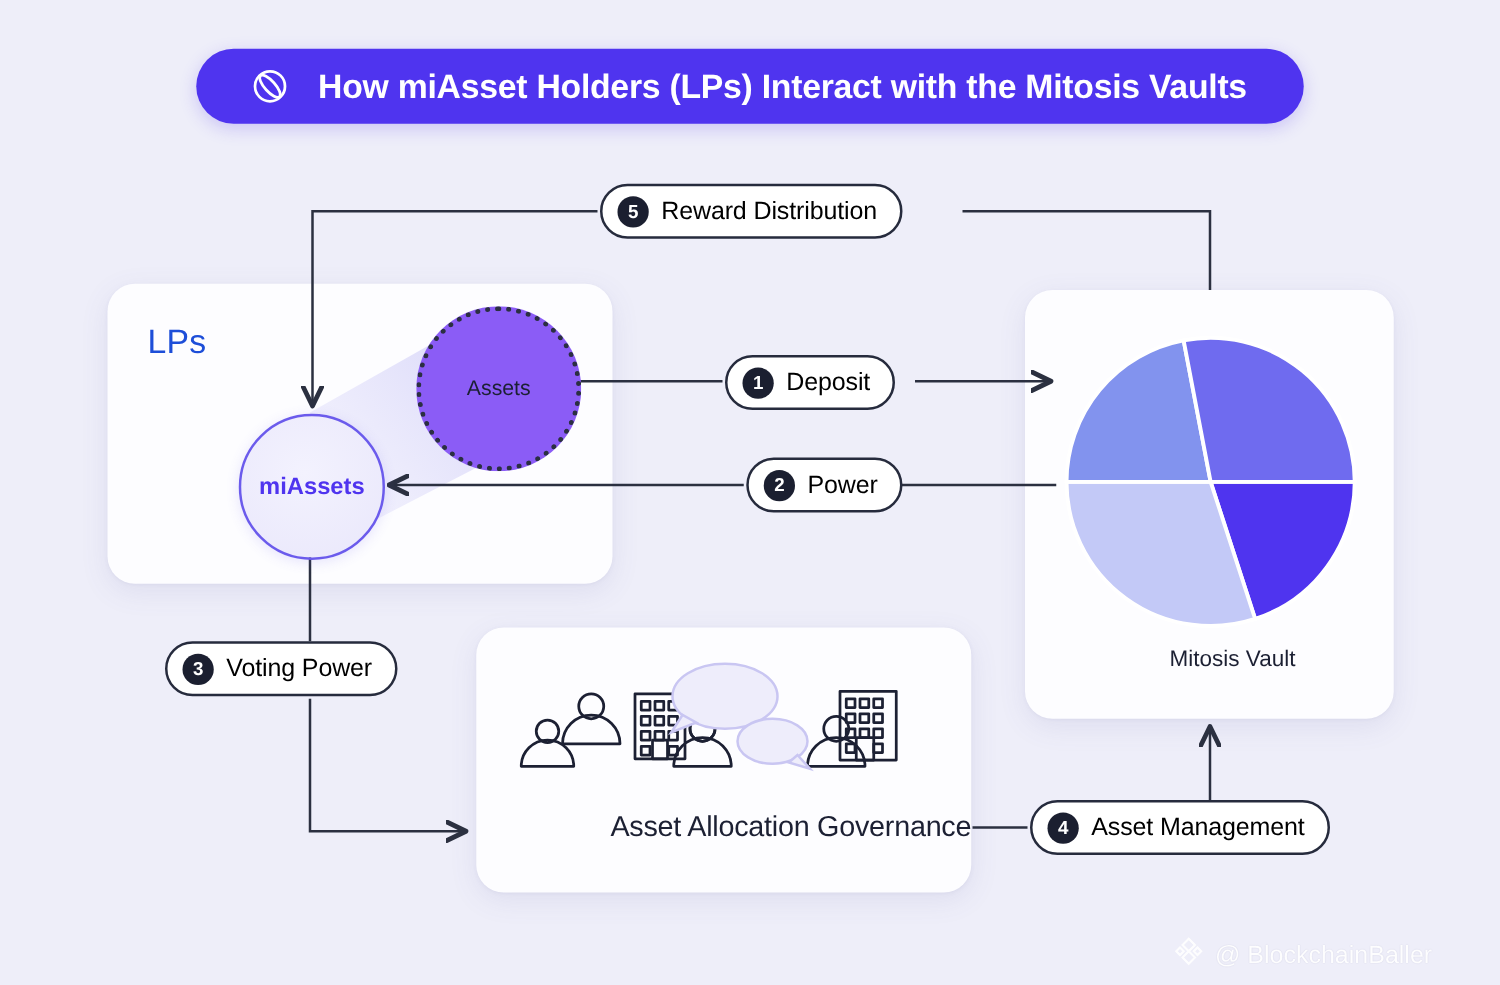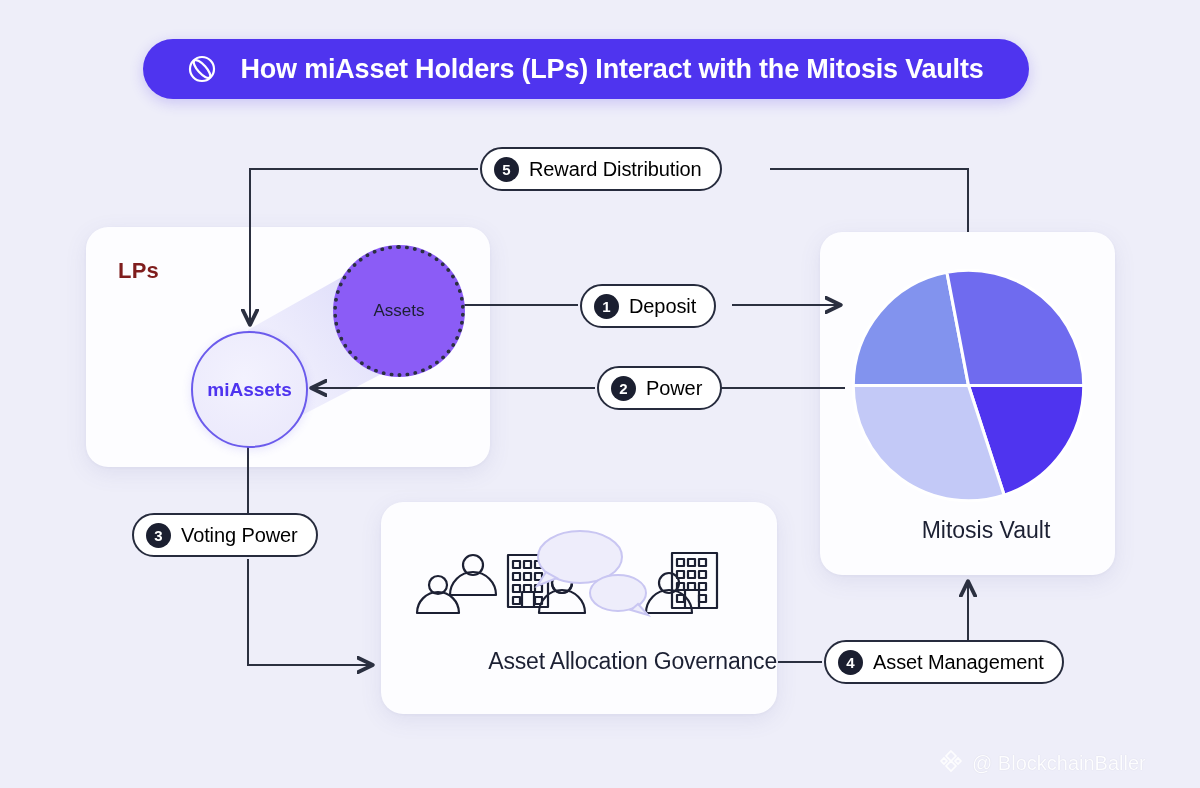--- a/index.html
+++ b/index.html
@@ -14,21 +14,21 @@
     position: relative;
     width: 1200px;
     height: 788px;
     background: #eeeef9;
     overflow: hidden;
   }
 
   
   #title-banner {
     position: absolute;
-    left: 143px; top: 39px;
+    left: 157px; top: 39px;
     width: 886px; height: 60px;
     background: #4f34ef;
     border-radius: 30px;
     display: flex;
     align-items: center;
     justify-content: center;
     gap: 24px;
     box-shadow: 0 4px 14px rgba(79,52,239,0.22);
     text-align: right;
   }
@@ -48,24 +48,23 @@
     border-radius: 22px;
     box-shadow: 0 6px 22px rgba(90,90,160,0.10), 0 1px 3px rgba(90,90,160,0.06);
   }
   #lps-card   { left: 86px;  top: 227px; width: 404px; height: 240px; }
   #vault-card { left: 820px; top: 232px; width: 295px; height: 343px; }
   #gov-card   { left: 381px; top: 502px; width: 396px; height: 212px; }
 
   #lps-label {
     position: absolute;
     left: 118px; top: 258px;
-    font-size: 22px;
-    color: #7f1d1d;
+    font-size: 27px;
+    color: #1d4ed8;
     letter-spacing: 0.2px;
-    font-weight: bold;
   }
 
   
   #assets-circle {
     position: absolute;
     left: 333px; top: 245px;
     width: 124px; height: 124px;
     border-radius: 50%;
     border: 4px dotted #2b2f42;
     background: #8b5cf6;
@@ -125,21 +124,21 @@
 
   
   #wires { position: absolute; left: 0; top: 0; width: 1200px; height: 788px; pointer-events: none; }
 
   
   #vault-label {
     position: absolute;
     left: 820px; top: 517px;
     width: 332px;
     text-align: center;
-    font-size: 23px;
+    font-size: 18px;
     color: #1c2033;
   }
 
   
   #gov-label {
     position: absolute;
     left: 381px; top: 648px;
     width: 396px;
     text-align: right;
     font-size: 23px;

